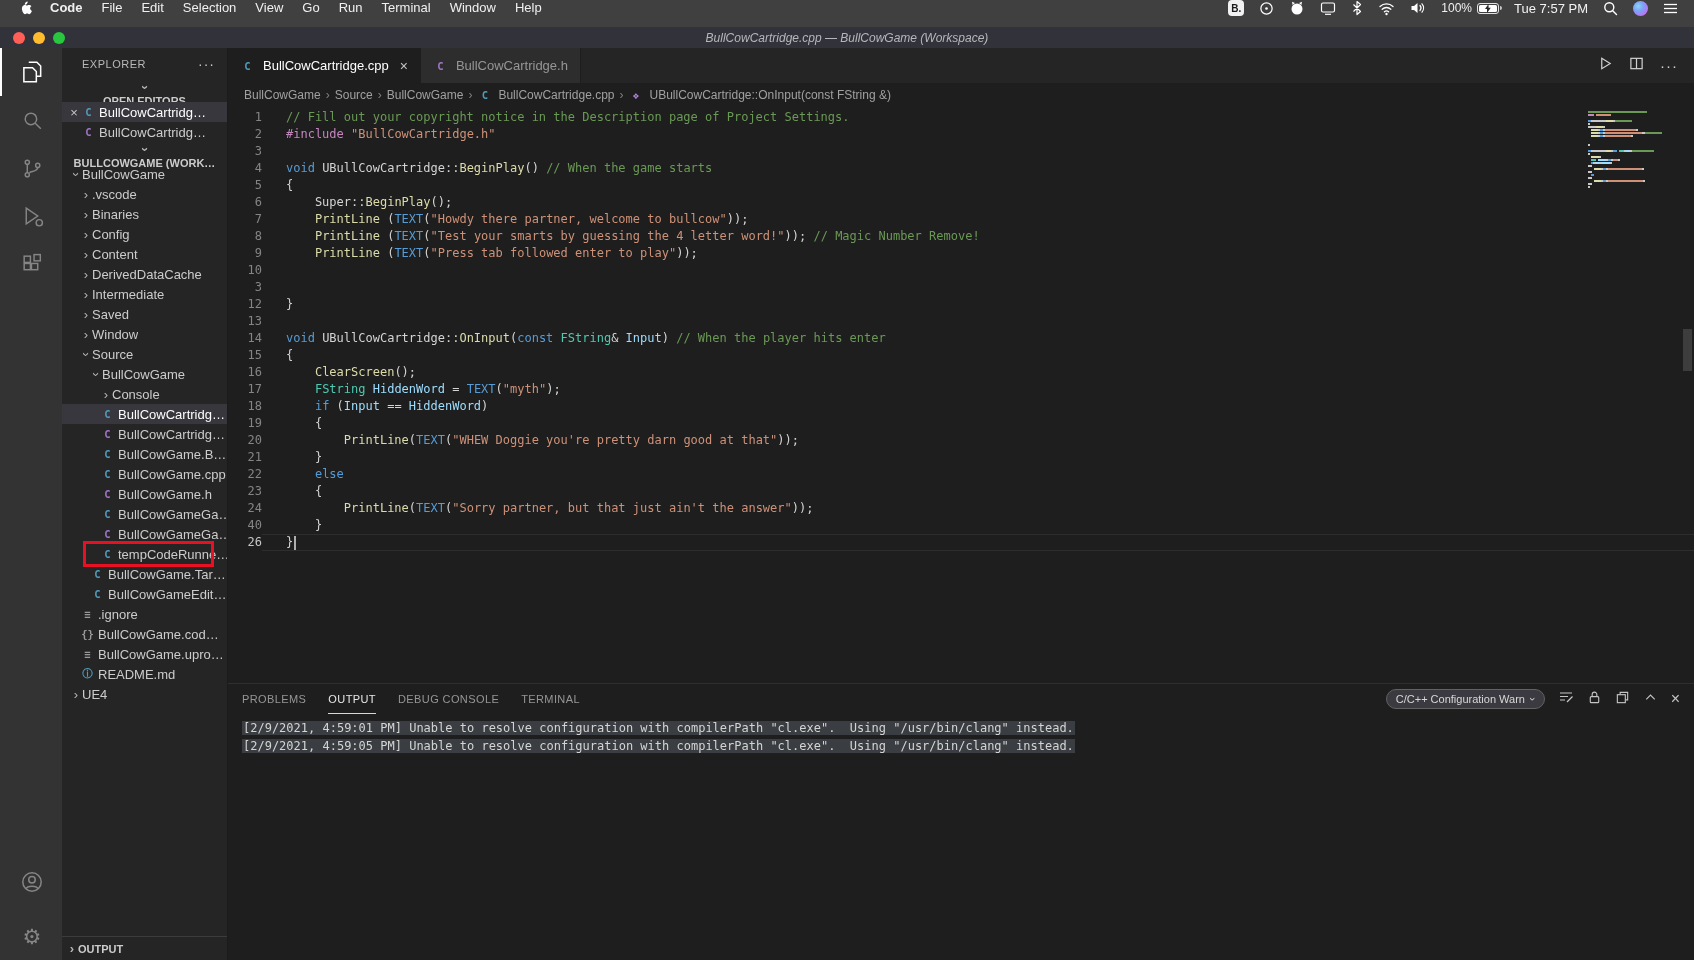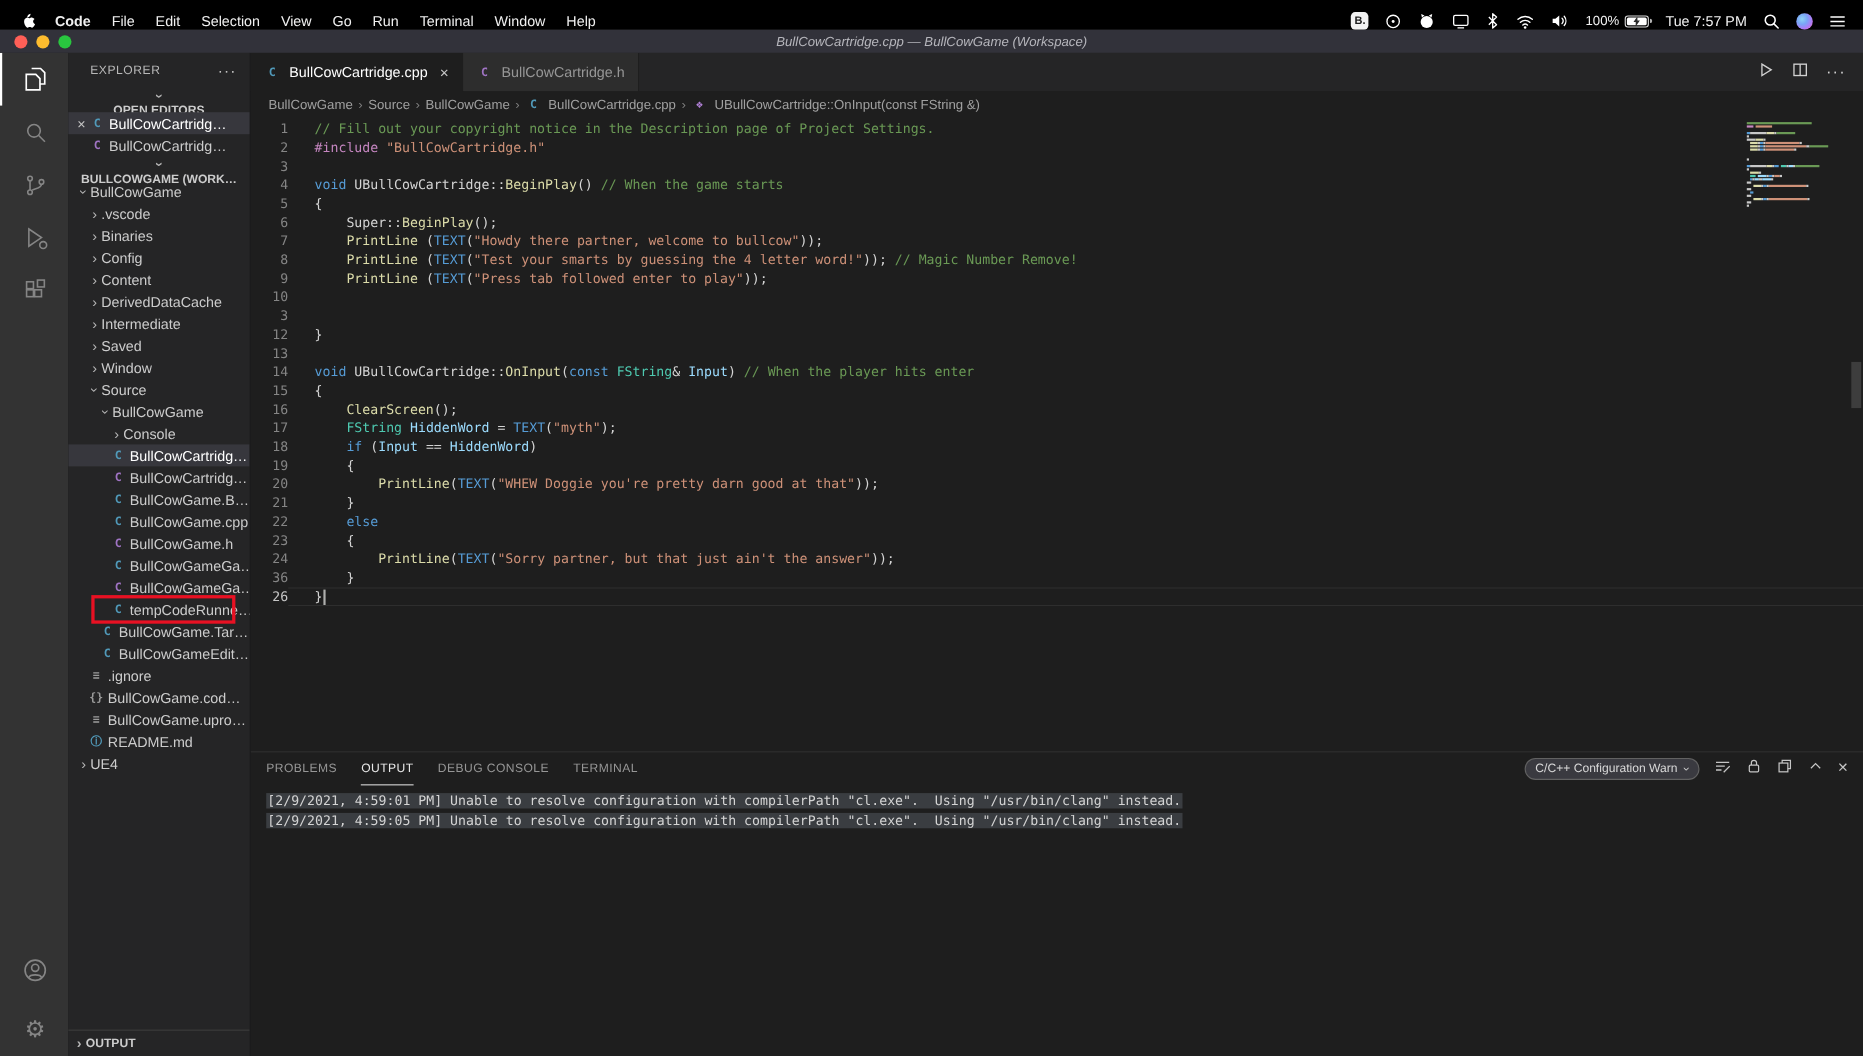--- a/index.html
+++ b/index.html
@@ -1,20 +1,20 @@
 <!DOCTYPE html>
 <html><head>
 <meta charset="utf-8">
 <style>
   *{box-sizing:border-box;margin:0;padding:0;}
   html,body{width:1694px;height:960px;overflow:hidden;background:#1e1e1e;font-family:"Liberation Sans",sans-serif;}
   .screen{width:1694px;height:960px;display:flex;flex-direction:column;}
 
   
-  .menubar{height:27px;background:#000000;display:flex;align-items:flex-end;padding:0 16px 0 18px;color:#f4f4f4;font-size:13px;flex:none;}
+  .menubar{height:27px;background:#404040;display:flex;align-items:flex-start;padding:0 16px 0 18px;color:#f4f4f4;font-size:13px;flex:none;}
   .menubar .apple{display:flex;align-items:center;margin-right:2px;}
   .menu-items{display:flex;align-items:center;gap:19px;margin-left:16px;}
   .menu-item{color:#f0f0f0;}
   .menu-item.app{font-weight:bold;}
   .status{margin-left:auto;display:flex;align-items:center;gap:15px;}
   .st-icon{display:flex;align-items:center;justify-content:center;}
   .app-b{width:16px;height:16px;background:#f2f2f2;border-radius:4px;color:#1c1c1c;font-size:10px;font-weight:bold;}
   .battery{display:flex;align-items:center;gap:5px;font-size:12px;color:#f0f0f0;}
   .batt-shape{position:relative;width:22px;height:11px;border:1px solid rgba(255,255,255,.85);border-radius:3px;display:inline-block;}
   .batt-shape:after{content:"";position:absolute;right:-4px;top:2.5px;width:2.5px;height:4px;background:rgba(255,255,255,.7);border-radius:0 2px 2px 0;}
@@ -466,21 +466,21 @@
             <div class="code-line"><span class="num">15</span><span class="line-text"><span class="tk-pl">{</span></span></div>
             <div class="code-line"><span class="num">16</span><span class="line-text"><span class="tk-pl">    </span><span class="tk-fn">ClearScreen</span><span class="tk-pl">();</span></span></div>
             <div class="code-line"><span class="num">17</span><span class="line-text"><span class="tk-pl">    </span><span class="tk-ty">FString</span><span class="tk-pl"> </span><span class="tk-var">HiddenWord</span><span class="tk-pl"> = </span><span class="tk-kw">TEXT</span><span class="tk-pl">(</span><span class="tk-str">"myth"</span><span class="tk-pl">);</span></span></div>
             <div class="code-line"><span class="num">18</span><span class="line-text"><span class="tk-pl">    </span><span class="tk-kw">if</span><span class="tk-pl"> (</span><span class="tk-var">Input</span><span class="tk-pl"> == </span><span class="tk-var">HiddenWord</span><span class="tk-pl">)</span></span></div>
             <div class="code-line"><span class="num">19</span><span class="line-text"><span class="tk-pl">    {</span></span></div>
             <div class="code-line"><span class="num">20</span><span class="line-text"><span class="tk-pl">        </span><span class="tk-fn">PrintLine</span><span class="tk-pl">(</span><span class="tk-kw">TEXT</span><span class="tk-pl">(</span><span class="tk-str">"WHEW Doggie you're pretty darn good at that"</span><span class="tk-pl">));</span></span></div>
             <div class="code-line"><span class="num">21</span><span class="line-text"><span class="tk-pl">    }</span></span></div>
             <div class="code-line"><span class="num">22</span><span class="line-text"><span class="tk-pl">    </span><span class="tk-kw">else</span></span></div>
             <div class="code-line"><span class="num">23</span><span class="line-text"><span class="tk-pl">    {</span></span></div>
             <div class="code-line"><span class="num">24</span><span class="line-text"><span class="tk-pl">        </span><span class="tk-fn">PrintLine</span><span class="tk-pl">(</span><span class="tk-kw">TEXT</span><span class="tk-pl">(</span><span class="tk-str">"Sorry partner, but that just ain't the answer"</span><span class="tk-pl">));</span></span></div>
-            <div class="code-line"><span class="num">36</span><span class="line-text"><span class="tk-pl">    }</span></span></div>
+            <div class="code-line"><span class="num">40</span><span class="line-text"><span class="tk-pl">    }</span></span></div>
             <div class="code-line current"><span class="num">26</span><span class="line-text"><span class="tk-pl">}</span><span class="cursor"></span></span></div>
           </div>
         <div class="minimap" id="minimap">
             <div class="mm-row"><span class="mm-seg" style="width: 59px; background: rgb(106, 153, 85);"></span></div>
             <div class="mm-row"><span class="mm-seg" style="width: 6px; background: rgb(197, 134, 192);"></span><span class="mm-seg" style="width: 2px; background: transparent;"></span><span class="mm-seg" style="width: 15px; background: rgb(206, 145, 120);"></span></div>
             <div class="mm-row"></div>
             <div class="mm-row"><span class="mm-seg" style="width: 3px; background: rgb(86, 156, 214);"></span><span class="mm-seg" style="width: 15px; background: rgb(200, 200, 200);"></span><span class="mm-seg" style="width: 7px; background: rgb(220, 220, 170);"></span><span class="mm-seg" style="width: 2px; background: rgb(200, 200, 200);"></span><span class="mm-seg" style="width: 17px; background: rgb(106, 153, 85);"></span></div>
             <div class="mm-row"><span class="mm-seg" style="width: 2px; background: rgb(200, 200, 200);"></span></div>
             <div class="mm-row"><span class="mm-seg" style="width: 8px; background: rgb(200, 200, 200);"></span><span class="mm-seg" style="width: 7px; background: rgb(220, 220, 170);"></span><span class="mm-seg" style="width: 2px; background: rgb(200, 200, 200);"></span></div>
             <div class="mm-row"><span class="mm-seg" style="width: 3px; background: transparent;"></span><span class="mm-seg" style="width: 7px; background: rgb(220, 220, 170);"></span><span class="mm-seg" style="width: 2px; background: rgb(200, 200, 200);"></span><span class="mm-seg" style="width: 3px; background: rgb(86, 156, 214);"></span><span class="mm-seg" style="width: 2px; background: rgb(200, 200, 200);"></span><span class="mm-seg" style="width: 31px; background: rgb(206, 145, 120);"></span><span class="mm-seg" style="width: 2px; background: rgb(200, 200, 200);"></span></div>

